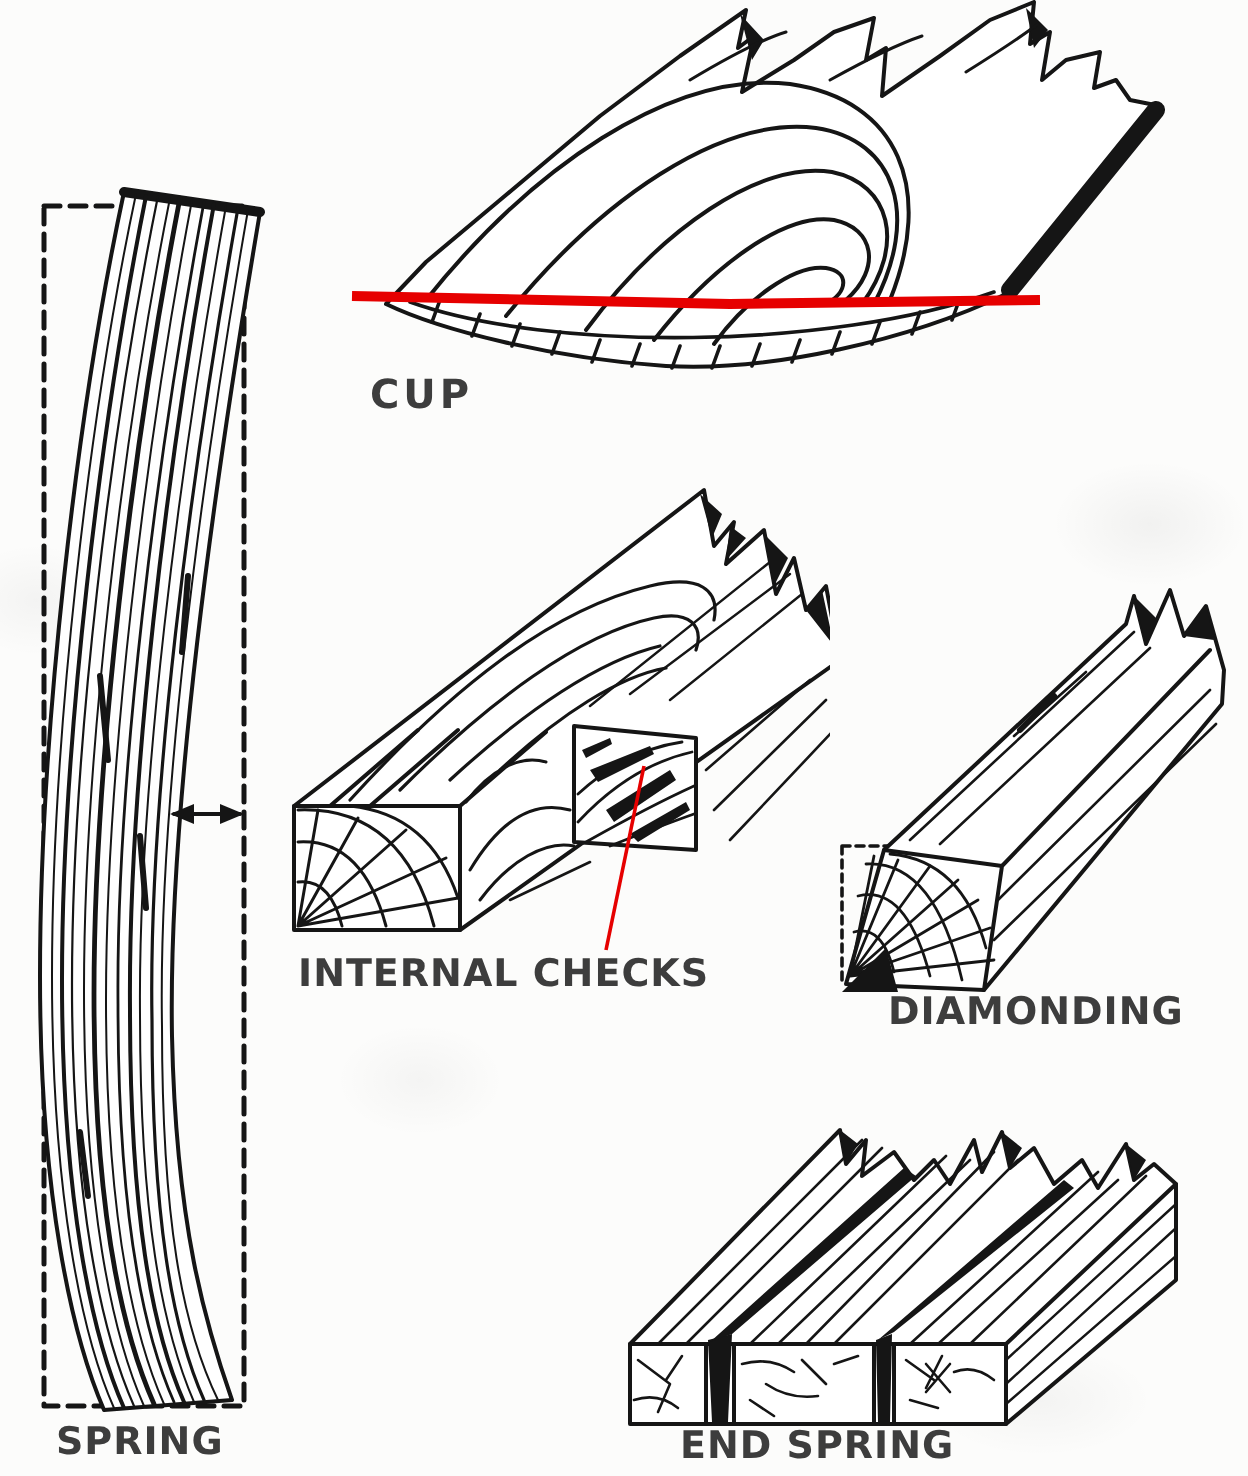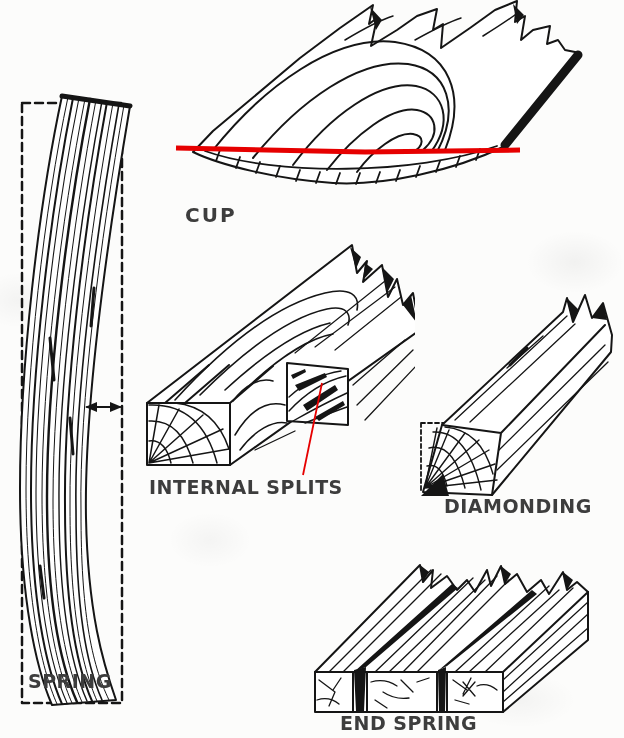--- a/index.html
+++ b/index.html
@@ -11,21 +11,21 @@
       radial-gradient(80px 40px at 520px 700px, rgba(0,0,0,0.035), transparent 70%),
       radial-gradient(60px 40px at 210px 540px, rgba(0,0,0,0.03), transparent 70%),
       #fcfcfb;
     font-family:"DejaVu Sans","Liberation Sans",sans-serif;
   }
   .fig{position:absolute;}
   .lbl{
     position:absolute;font-weight:700;color:#3d3d3d;
     font-size:19px;letter-spacing:0.5px;white-space:nowrap;
   }
-  .lbl.cup{font-size:20px;letter-spacing:2px;margin-top:18px;}
+  .lbl.cup{font-size:20px;letter-spacing:2px;}
   svg{display:block;}
   .ink{stroke:#151515;fill:none;stroke-linecap:round;stroke-linejoin:round;}
   .wood{fill:#ffffff;stroke:#151515;stroke-width:2;stroke-linejoin:round;}
 </style>
 </head>
 <body>
 
 <div class="canvas">
 
   <svg class="fig" style="left:165px;top:0px" width="455" height="215" viewBox="0 0 455 215">
@@ -77,21 +77,21 @@
       <path d="M 111 16 C 87 152 66 312 68 422 C 68 521 78 576 94 612" stroke-width="1.6"></path>
       <path d="M 116 17 C 92 155 71 315 73 425 C 73 522 83 575 101 612" stroke-width="1"></path>
       <path d="M 42 250 l 4 42 M 62 330 l 3 36 M 32 478 l 4 32 M 86 200 l -3 38" stroke-width="3"></path>
     </g>
     <g>
       <path class="ink" d="M 79 319 L 112 319" stroke-width="2"></path>
       <path d="M 77 319 L 89 314 L 89 324 Z" fill="#151515"></path>
       <path d="M 114 319 L 102 314 L 102 324 Z" fill="#151515"></path>
     </g>
   </svg>
-  <div class="lbl" style="left:28px;top:670px">SPRING</div>
+  <div class="lbl" style="left:28px;top:710px">SPRING</div>
 
   <svg class="fig" style="left:145px;top:235px" width="270" height="250" viewBox="0 0 270 250">
     <path class="wood" d="M 2 168 L 207 10 L 212 38 L 222 26 L 218 47 L 237 30 L 243 62
           L 252 44 L 258 70 L 268 58 L 275 95 L 85 230 L 2 230 Z"></path>
     <g class="ink" stroke-width="1.6">
       <path d="M 30 165 C 80 110 130 70 180 58 C 205 52 215 60 212 75"></path>
       <path d="M 55 160 C 100 115 145 82 182 74 C 200 70 207 78 203 90"></path>
       <path d="M 80 155 C 118 120 155 95 185 88"></path>
       <path d="M 105 150 C 135 122 165 103 188 99"></path>
       <path d="M 150 118 L 240 46 M 170 112 L 250 52 M 190 115 L 256 62" stroke-width="1.2"></path>
@@ -116,21 +116,21 @@
       <path d="M 150 150 L 180 138 L 182 142 L 154 156 Z
                M 158 170 L 190 150 L 193 155 L 162 176 Z
                M 170 182 L 198 166 L 200 170 L 174 186 Z
                M 146 140 L 160 134 L 161 137 L 148 144 Z" fill="#151515"></path>
     </g>
     <g class="ink" stroke-width="1.3">
       <path d="M 208 150 L 260 105 M 212 170 L 268 115 M 220 185 L 272 130 M 110 215 L 150 196"></path>
     </g>
     <path d="M 158 240 L 177 148" stroke="#e60000" stroke-width="1.8" fill="none"></path>
   </svg>
-  <div class="lbl" style="left:149px;top:476px">INTERNAL SPLITS</div>
+  <div class="lbl" style="left:149px;top:476px">INTERNAL CHECKS</div>
 
   <svg class="fig" style="left:415px;top:290px" width="209" height="235" viewBox="0 0 209 235">
     <path class="ink" d="M 6 133 V 200 M 6 133 H 34" stroke-width="1.8" stroke-dasharray="4 3"></path>
     <path class="wood" d="M 8 202 L 27 135 L 148 22 L 152 8 L 158 32 L 170 5 L 177 28
           L 188 13 L 197 45 L 196 62 L 77 205 Z"></path>
     <path class="ink" d="M 27 135 L 86 143 M 86 143 L 77 205 M 86 143 L 190 35" stroke-width="2"></path>
     <g class="ink" stroke-width="1.4">
       <path d="M 10 198 L 22 138 M 10 198 L 34 140 M 10 198 L 50 143 M 10 198 L 64 150 M 10 198 L 74 160 M 10 198 L 80 174 M 10 198 L 82 190"></path>
       <path d="M 12 176 Q 26 172 32 196 M 14 158 Q 38 152 50 198 M 18 142 Q 52 140 66 200 M 30 137 Q 66 140 78 184"></path>
     </g>

